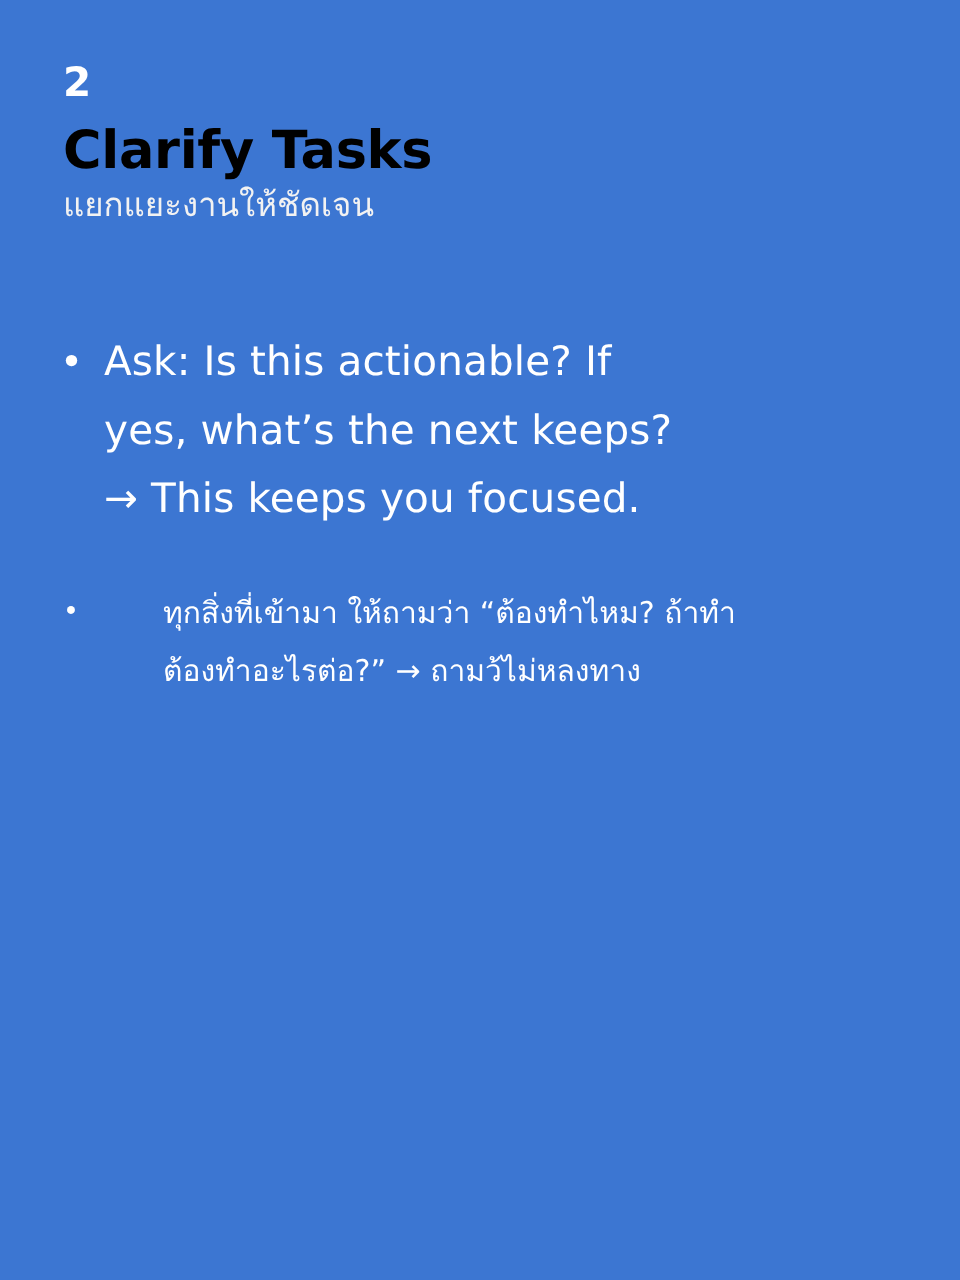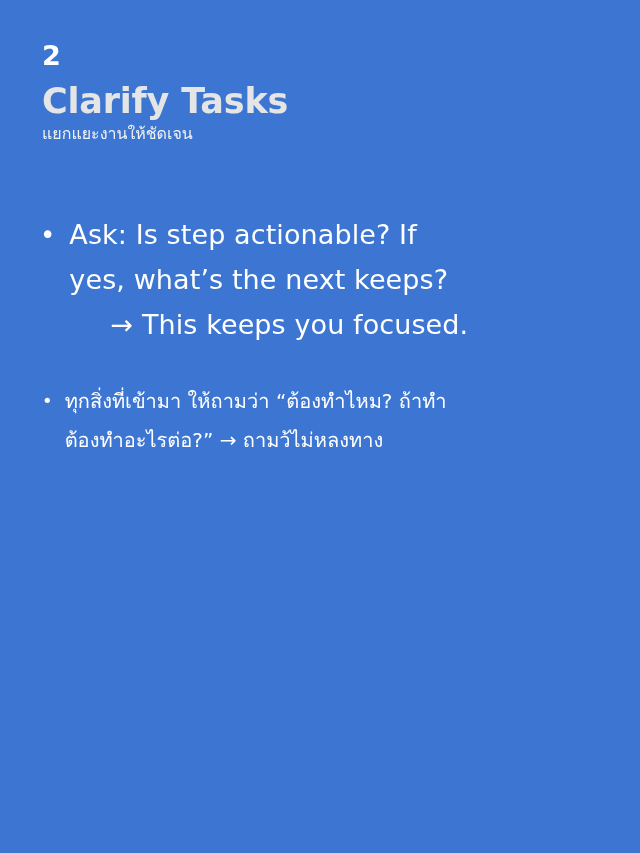--- a/index.html
+++ b/index.html
@@ -23,30 +23,30 @@
   }
   .slide-number {
     color: #ffffff;
     font-size: 27px;
     font-weight: bold;
     line-height: 1.0;
     letter-spacing: 0.3px;
     margin: 0 0 14px 2px;
   }
   .slide-title {
-    color: #e5e5e5;
+    color: #000000;
     font-size: 35px;
     font-weight: bold;
     line-height: 1.05;
     letter-spacing: -0.2px;
     margin: 0 0 4px 2px;
   }
   .slide-subtitle {
     color: #f2f2f2;
-    font-size: 16px;
+    font-size: 22px;
     font-weight: normal;
     line-height: 1.25;
     margin: 0 0 0 2px;
   }
   .bullets {
     margin-top: 68px;
   }
   .bullet {
     display: flex;
     align-items: flex-start;
@@ -75,29 +75,30 @@
     flex: 1 1 auto;
   }
   .bullet-en .bullet-text {
     font-size: 27px;
     line-height: 1.68;
     letter-spacing: 0.1px;
     text-align: justify;
     max-width: 440px;
   }
   .bullet-en .line-last {
-    text-align: center;
+    text-align: left;
   }
   .bullet-th .bullet-text {
     font-size: 20px;
     line-height: 1.95;
     max-width: 470px;
   }
   .bullet-th .bullet-text div {
     white-space: nowrap;
+    margin-left: 44px;
   }
   .line {
     display: block;
   }
 </style>
 </head>
 <body>
 
 <div class="slide">
 
@@ -105,21 +106,21 @@
 
   <h1 class="slide-title">Clarify Tasks</h1>
 
   <div class="slide-subtitle">แยกแยะงานให้ชัดเจน</div>
 
   <div class="bullets">
 
     <div class="bullet bullet-en">
       <span class="dot">•</span>
       <div class="bullet-text">
-        <span class="line">Ask:  Is  step  actionable?  If</span>
+        <span class="line">Ask:  Is  this  actionable?  If</span>
         <span class="line">yes, what’s the next keeps?</span>
         <span class="line line-last">→ This keeps you focused.</span>
       </div>
     </div>
 
     <div class="bullet bullet-th">
       <span class="dot">•</span>
       <div class="bullet-text">
         <div>ทุกสิ่งที่เข้ามา ให้ถามว่า “ต้องทำไหม? ถ้าทำ</div>
         <div>ต้องทำอะไรต่อ?” → ถามว้ไม่หลงทาง</div>

